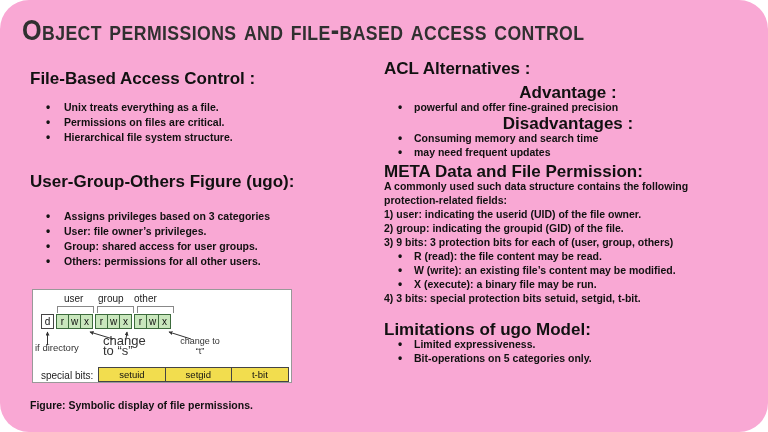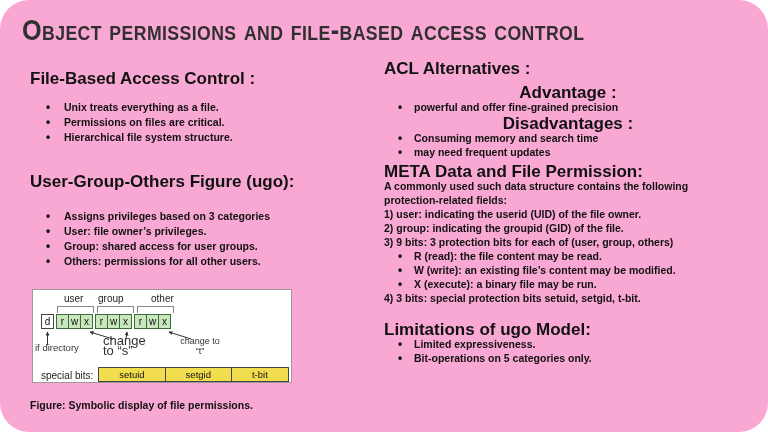--- a/index.html
+++ b/index.html
@@ -15,21 +15,21 @@
   ul.bullets { list-style:none; }
   ul.bullets li { position:relative; padding-left:34px; font-weight:700; font-size:10.5px; line-height:15px; color:#111; }
   ul.bullets li::before { content:"\2022"; position:absolute; left:16px; font-size:12px; }
   .col-right ul.bullets li { line-height:14px; padding-left:30px; }
   .col-right ul.bullets li::before { left:14px; }
   .indent { margin-left:12px;text-align:center; }
 
   
   .figure-box { position:relative; width:260px; height:94px; border:1px solid #999; background:#fff; margin-top:20px; margin-left:2px; }
   .fig-label { position:absolute; top:3px; font-size:10px; font-weight:400; color:#222; }
-  .lbl-user  { left:31px; } .lbl-group { left:65px; } .lbl-other { left:118px; }
+  .lbl-user  { left:31px; } .lbl-group { left:65px; } .lbl-other { left:101px; }
   .bracket { position:absolute; top:16px; height:7px; width:37px; border:1px solid #888; border-bottom:none; }
   .br1 { left:24px; } .br2 { left:64px; } .br3 { left:104px; }
   .bit-row { position:absolute; top:24px; left:8px; display:flex; gap:3px; }
   .bit-group { display:flex; }
   .bit { display:inline-block; width:13px; height:15px; line-height:14px; text-align:center;
          border:1px solid #444; font-size:10px; font-weight:400; background:#fff; margin-right:-1px; color:#111; }
   .bit.green { background:#c9e7bd; border-color:#3c6b3c; }
   .fig-arrows { position:absolute; left:0; top:0; pointer-events:none; }
   .fig-note { position:absolute; font-weight:400; color:#333; }
   .if-dir    { left:2px;  top:52px; font-size:9.5px;text-align:center; }

